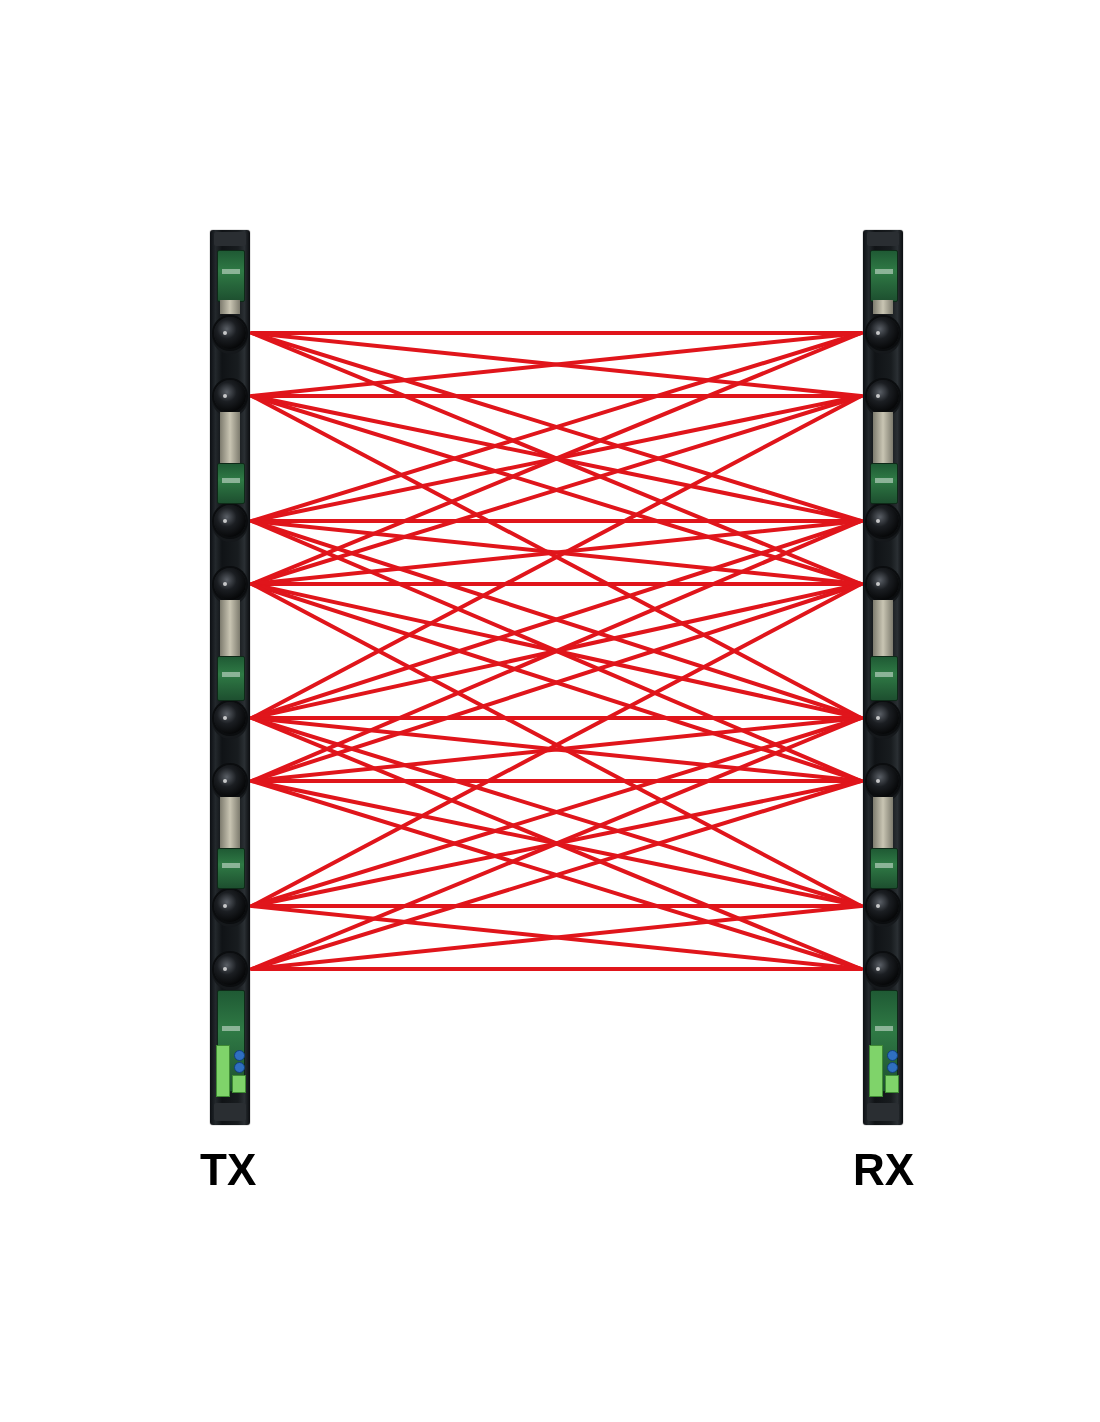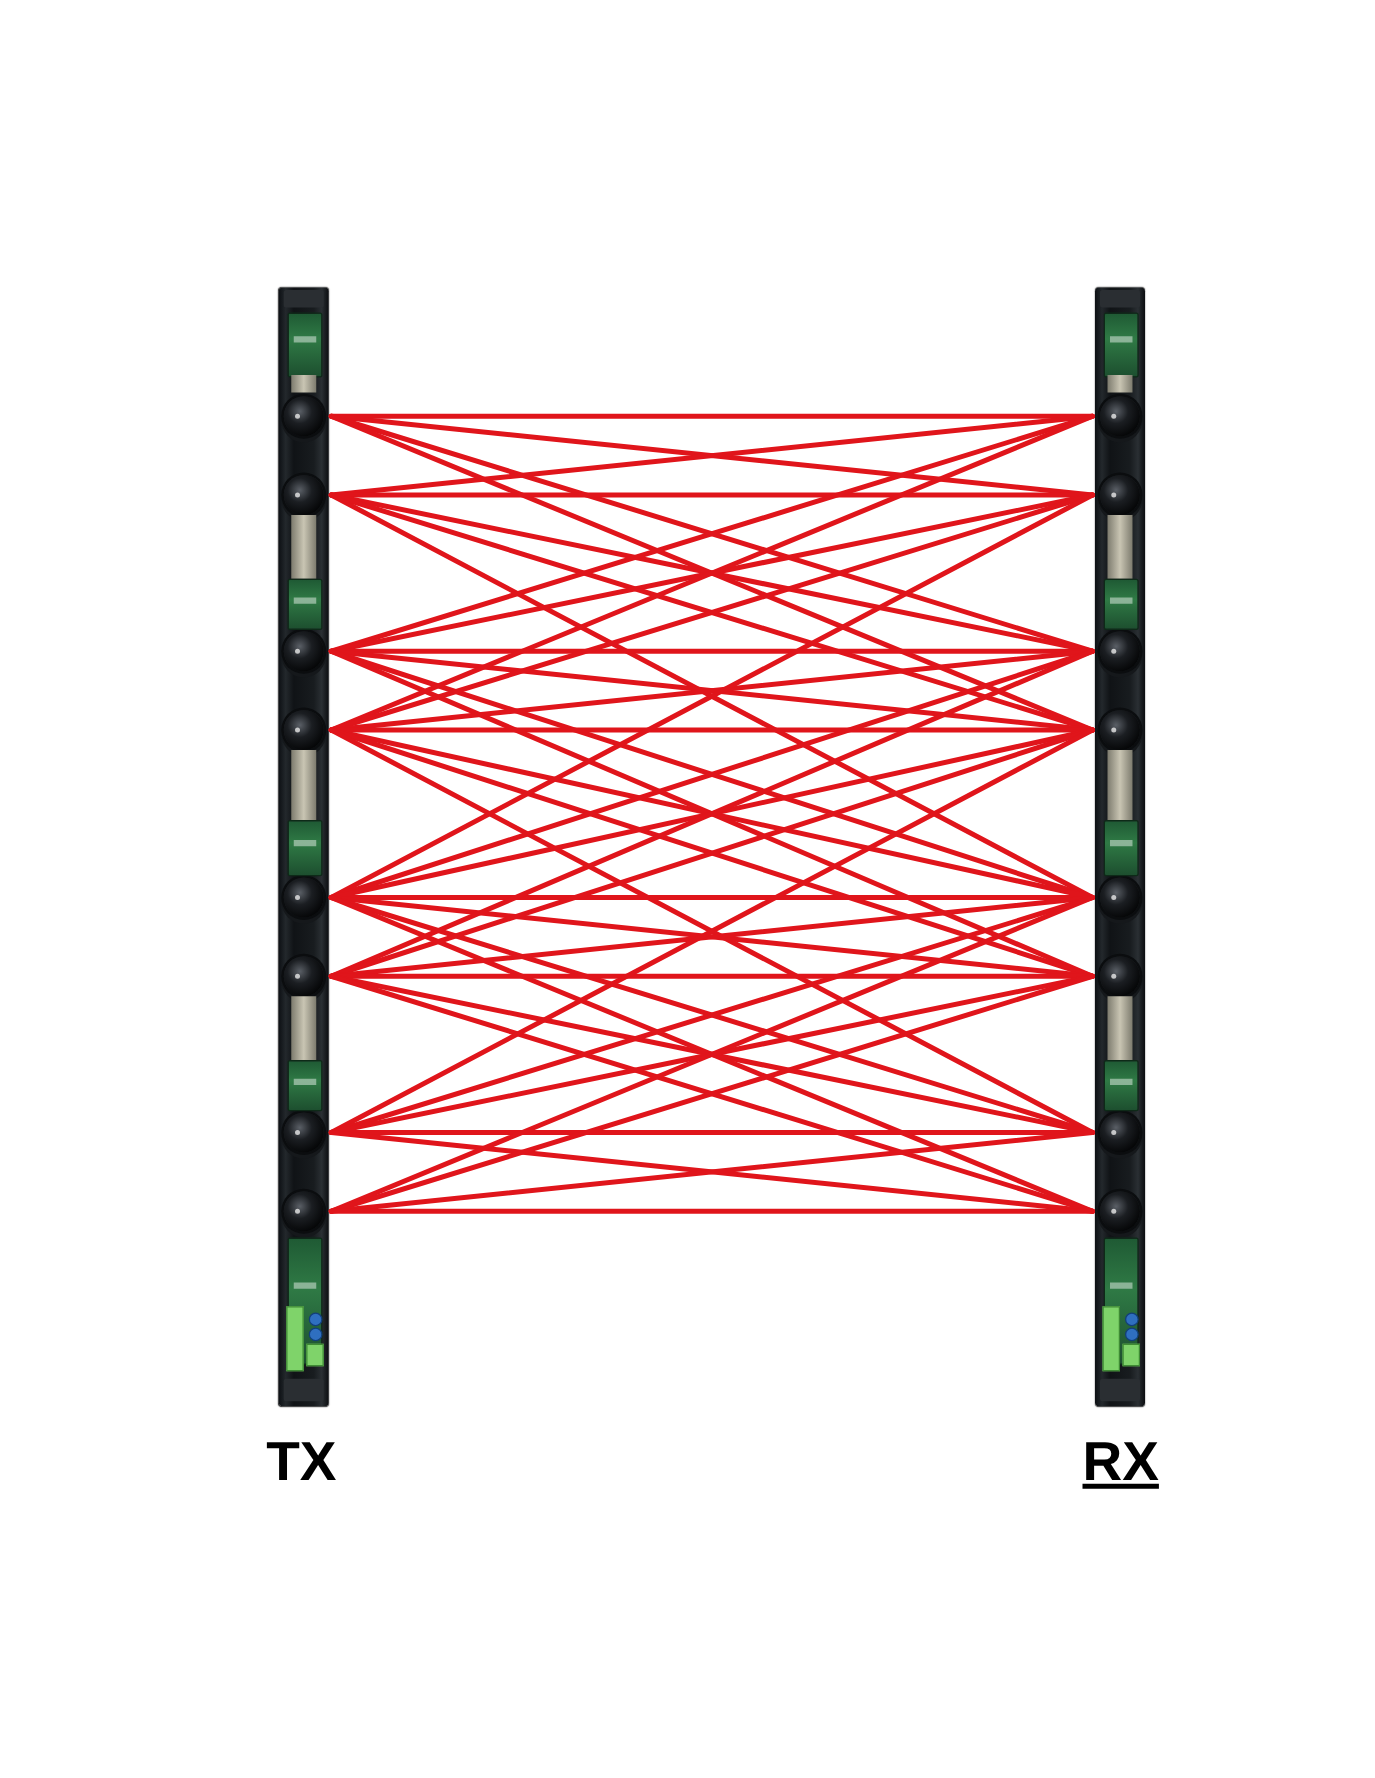--- a/index.html
+++ b/index.html
@@ -1,17 +1,17 @@
 <!DOCTYPE html>
 <html><head>
   <meta charset="utf-8">
   <style>
     html, body { margin: 0; padding: 0; background: #ffffff; }
     body { width: 1100px; height: 1422px; position: relative; overflow: hidden; font-family: "Liberation Sans", sans-serif; }
-    #stage { position: absolute; left: 17px; top: 0; width: 1048px; height: 1422px; }
+    #stage { position: absolute; left: 4px; top: 0; width: 1048px; height: 1422px; }
     .column {
       position: absolute; top: 230px; width: 40px; height: 895px;
       background: linear-gradient(90deg, #0d1014 0%, #23282c 14%, #101316 30%, #181c1f 70%, #2a2f33 86%, #0b0d10 100%);
       border-radius: 3px;
       box-shadow: 0 0 1px #000;
     }
     #tx-column { left: 206px; }
     #rx-column { left: 859px; }
     .pcb {
       position: absolute; left: 7px; width: 26px;
@@ -38,21 +38,21 @@
     }
     .terminal.small { left: 22px; width: 12px; height: 16px; }
     .cap { position: absolute; width: 9px; height: 9px; border-radius: 50%; background: #2f6fc0; border: 1px solid #133f7a; }
     .endcap { position: absolute; left: 4px; width: 32px; height: 14px; background: #2a2e32; border-radius: 2px; }
     #beams { position: absolute; left: 0; top: 0; }
     .label {
       position: absolute; top: 1148px; font-family: "Liberation Sans", sans-serif; font-weight: bold;
       font-size: 44px; color: #000; letter-spacing: 0px; line-height: 1;
     }
     #tx-label { left: 196px; }
-    #rx-label { left: 849px; text-decoration: underline; }
+    #rx-label { left: 849px; }
   </style>
 </head>
 <body>
 
 <div id="stage">
 
   <div id="tx-column" class="column">
       <div class="endcap" style="top: 2px; height: 14px;"></div>
       <div class="pcb" style="top: 20px; height: 50px;"></div>
       <div class="ribbon" style="top: 70px; height: 14px;"></div>

